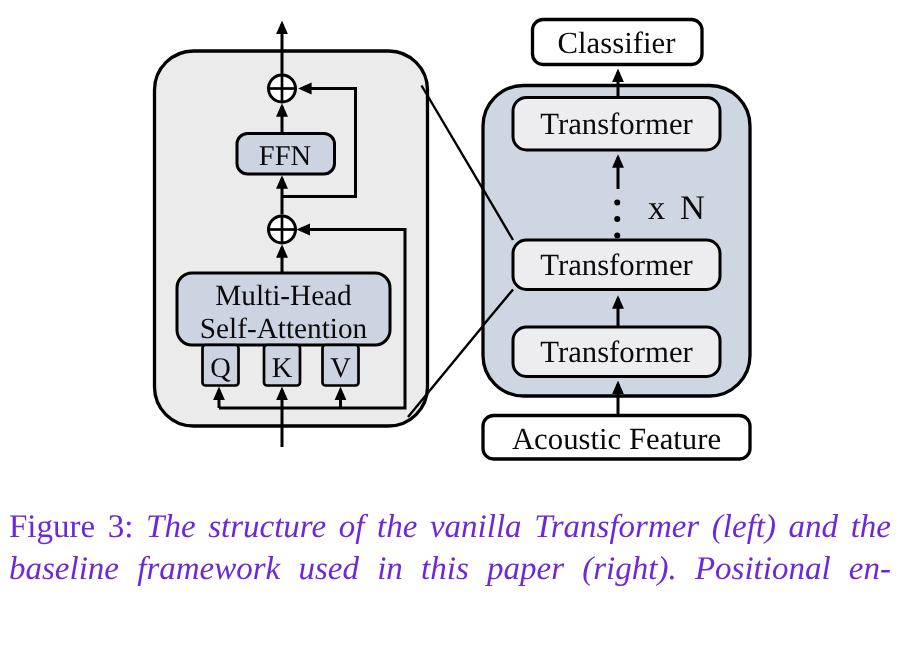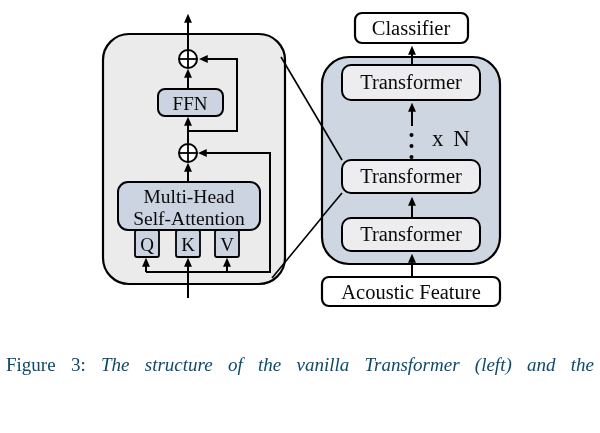--- a/index.html
+++ b/index.html
@@ -1,20 +1,20 @@
 <!DOCTYPE html>
 <html><head>
 <meta charset="utf-8">
 <style>
   html,body{margin:0;padding:0;background:#fff;}
   .page{position:relative;width:600px;height:433px;background:#ffffff;overflow:hidden;
         font-family:"Liberation Serif",serif;color:#000;}
   svg text{font-family:"Liberation Serif",serif;fill:#0a0a0a;}
-  .caption{position:absolute;left:6px;right:6px;top:351px;
-           font-size:19px;line-height:27.6px;color:#0c4a6e;}
+  .caption{position:absolute;left:6px;right:6px;top:337px;
+           font-size:22px;line-height:27.6px;color:#6d28d9;}
   .cap-line{text-align:justify;text-align-last:justify;white-space:normal;}
   .ital{font-style:italic;}
 </style>
 </head>
 <body>
 
 <div class="page">
 
   <svg width="600" height="332" viewBox="0 0 600 332">
     <defs>
@@ -97,15 +97,16 @@
 
     <line x1="412" y1="277" x2="412" y2="256" stroke="#000" stroke-width="2" marker-end="url(#arrow)"></line>
 
     <rect x="322" y="277" width="178" height="29" rx="7" fill="#ffffff" stroke="#000" stroke-width="2.2"></rect>
     <text x="411" y="299" font-size="20.5" text-anchor="middle">Acoustic Feature</text>
   </svg>
 
   
   <div class="caption">
     <div class="cap-line"><span class="roman">Figure 3:</span> <span class="ital">The structure of the vanilla Transformer (left) and the</span></div>
+    <div class="cap-line ital">baseline framework used in this paper (right).  Positional en-</div>
   </div>
 
 </div>
 
 </body></html>

